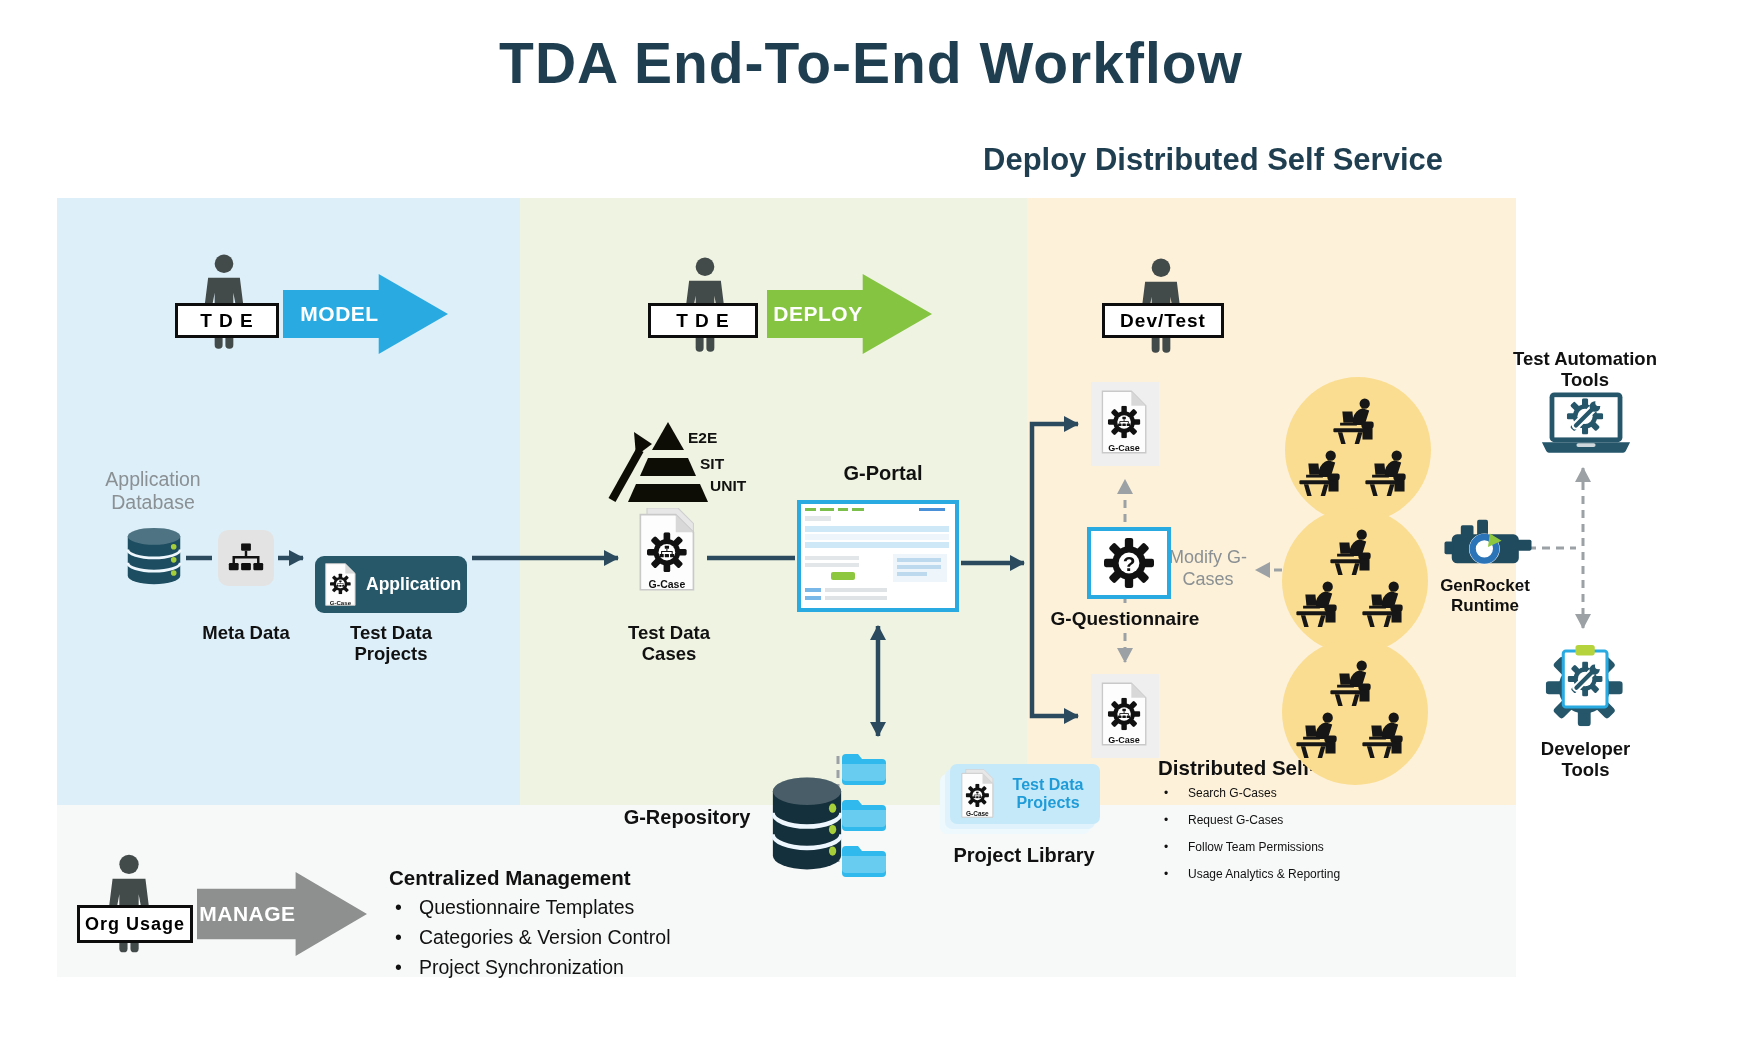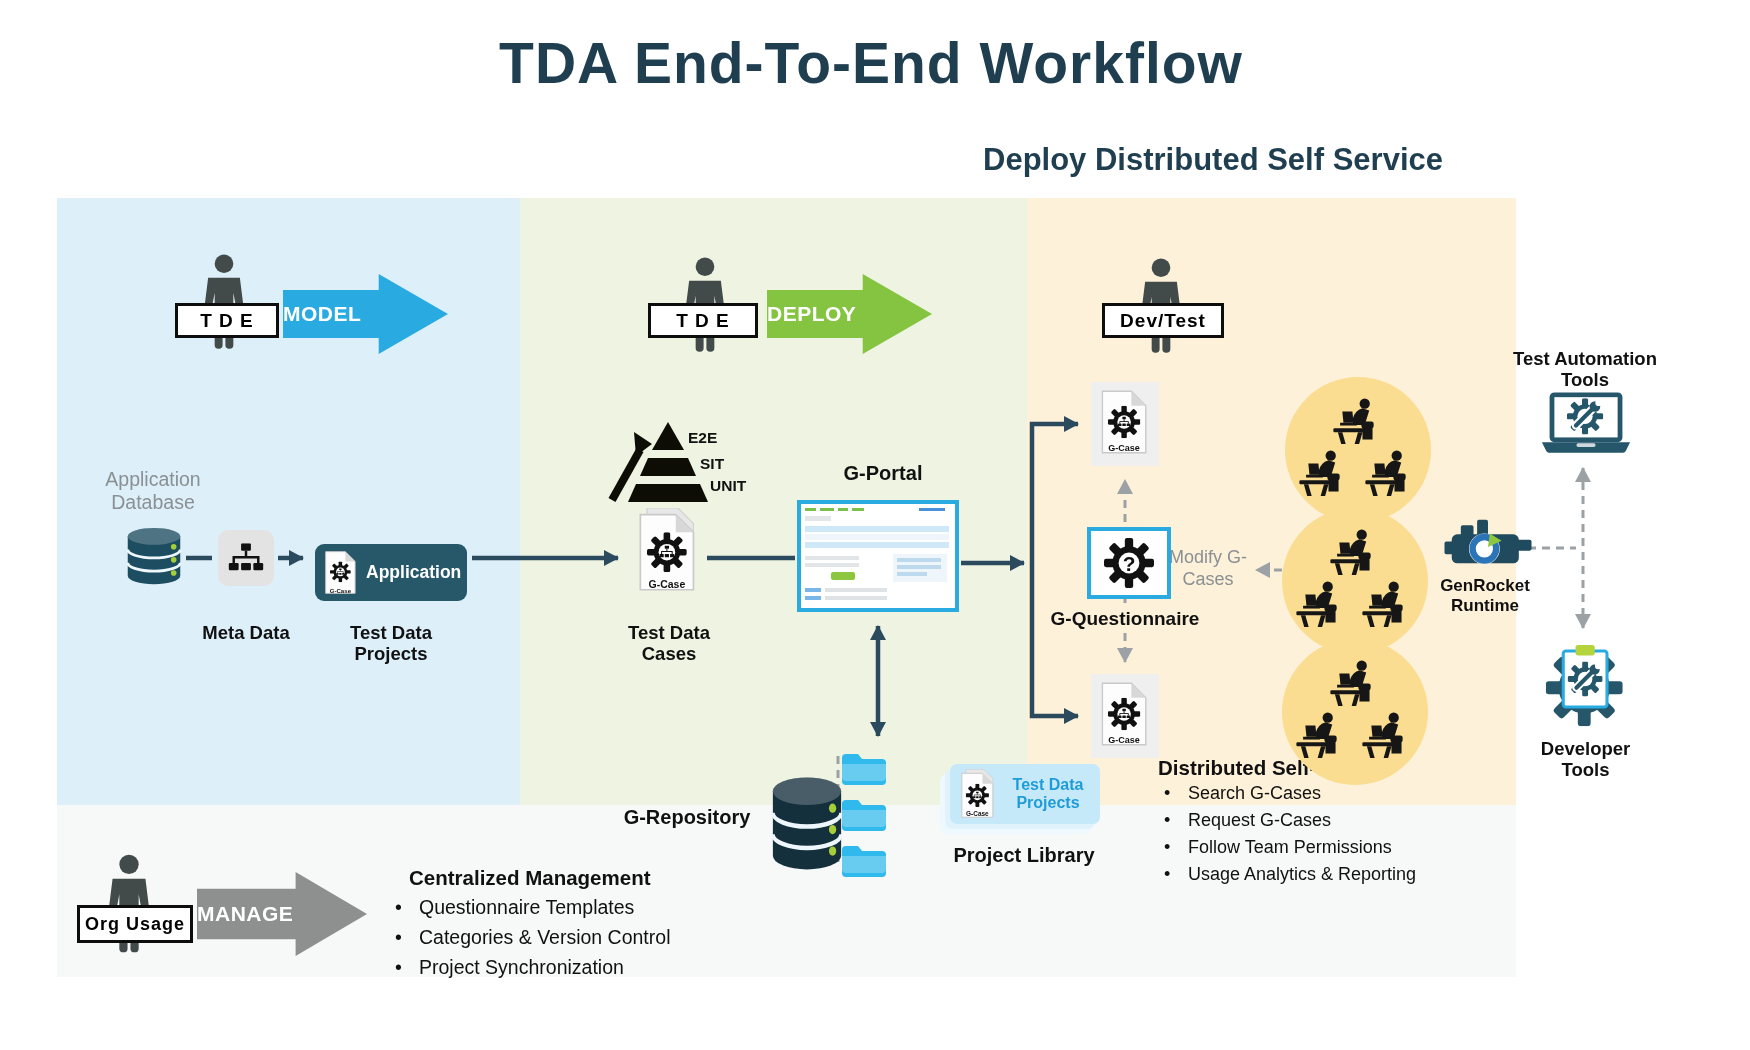--- a/index.html
+++ b/index.html
@@ -9,21 +9,21 @@
   .abs{position:absolute;}
   .panel{position:absolute;top:198px;height:607px;}
   .strip{position:absolute;background:var(--strip);}
   .title{width:100%;text-align:center;font-weight:bold;color:var(--navy);font-size:57px;letter-spacing:1px;}
   .subhead{text-align:center;font-weight:bold;color:var(--navy);font-size:31px;}
   .lbl{font-weight:bold;color:#111;text-align:center;line-height:1.16;}
   .graylbl{color:var(--gray-text);text-align:center;line-height:1.2;}
   .actor-box{background:#fff;border:3.5px solid #0d0d0d;display:flex;align-items:center;justify-content:center;
              font-weight:bold;font-size:19px;color:#000;letter-spacing:1px;z-index:5;}
   .block-arrow{clip-path:polygon(0 20%,58% 20%,58% 0,100% 50%,58% 100%,58% 80%,0 80%);z-index:4;}
-  .block-arrow span{position:absolute;left:0;top:50%;transform:translateY(-50%);width:58%;text-align:left;
+  .block-arrow span{position:absolute;left:0;top:50%;transform:translateY(-50%);width:58%;text-align:right;
              color:#fff;font-weight:bold;font-size:21px;letter-spacing:.5px;}
   .pad{background:#efefef;z-index:3;}
   .gcase-doc{z-index:4;}
   .circle{border-radius:50%;background:var(--circle);z-index:2;}
   .qbox{background:#fff;border:4px solid var(--cyan);display:flex;align-items:center;justify-content:center;z-index:4;}
   .portal{background:#fff;border:4px solid var(--cyan);z-index:4;}
   .portal i{position:absolute;display:block;}
   .meta-ico{background:#e3e3e3;border-radius:10px;display:flex;align-items:center;justify-content:center;z-index:4;}
   .app-card{background:var(--teal);border-radius:9px;display:flex;align-items:center;z-index:4;}
   .app-card .txt{color:#fff;font-weight:bold;font-size:17.5px;margin-left:6px;}
@@ -165,21 +165,21 @@
   <svg class="abs icon" style="left:124px;top:526px;color:#1d4d60" width="60" height="62" viewBox="0 0 64 64">
       <use href="#sym-db"></use>
     </svg>
 
   <div class="abs meta-ico" style="left:218px;top:530px;width:56px;height:56px;">
     <svg width="36" height="30" viewBox="0 0 44 36" style="color:#111">
         <use href="#sym-tree"></use>
       </svg>
   </div>
 
-  <div class="abs app-card" style="left:315px;top:544px;width:152px;height:57px;">
+  <div class="abs app-card" style="left:315px;top:556px;width:152px;height:57px;">
     <svg class="gcase-doc" width="38" height="47" viewBox="0 0 62 76" style="margin-left:7px;">
       <path d="M6 4 h32 l16 16 v52 h-48 z" fill="#fdfdfd" stroke="#c9c9c9" stroke-width="1.5"></path>
       <path d="M38 4 v16 h16 z" fill="#d8d8d8"></path>
       <use href="#sym-gear" x="13" y="20" width="34" height="34" style="color:#111"></use>
       <use href="#sym-tree" x="23" y="31" width="14" height="11.5" style="color:#111"></use>
       <text x="30" y="71" text-anchor="middle" font-size="10" font-weight="bold" fill="#111">G-Case</text>
     </svg>
     <span class="txt">Application</span>
   </div>
 
@@ -348,21 +348,21 @@
   <svg class="abs icon" style="left:100px;top:853px;color:var(--person)" width="58" height="102" viewBox="0 0 60 104">
       <use href="#sym-person"></use>
     </svg>
   <div class="abs actor-box" style="left:77px;top:905px;width:110px;height:32px;font-size:18px;">
       <span>Org Usage</span>
     </div>
   <div class="abs block-arrow" style="left:197px;top:872px;width:170px;height:84px;background:var(--manage)">
       <span>MANAGE</span>
     </div>
 
-  <div class="abs lbl" style="left:409px;top:866px;font-size:20.5px;text-align:right;">Centralized Management</div>
+  <div class="abs lbl" style="left:389px;top:866px;font-size:20.5px;text-align:right;">Centralized Management</div>
   <ul class="abs bullets" style="left:389px;top:892px;width:300px;font-size:19.5px;line-height:30px;">
     <li>Questionnaire Templates</li>
     <li>Categories &amp; Version Control</li>
     <li>Project Synchronization</li>
   </ul>
 
   <div class="abs lbl" style="left:612px;top:806px;width:150px;font-size:20px;">G-Repository</div>
   <svg class="abs icon" style="left:768px;top:776px;color:var(--repo-db)" width="78" height="98" viewBox="0 0 64 64" preserveAspectRatio="none">
       <use href="#sym-db"></use>
     </svg>
@@ -383,20 +383,20 @@
       <path d="M38 6 v16 h16 z" fill="#d8d8d8"></path>
       <use href="#sym-gear" x="12" y="22" width="36" height="36" style="color:#111"></use>
       <use href="#sym-tree" x="23" y="34" width="14" height="11.5" style="color:#111"></use>
       <text x="30" y="72" text-anchor="middle" font-size="10" font-weight="bold" fill="#111">G-Case</text>
     </svg>
     <span class="txt">Test Data Projects</span>
   </div>
   <div class="abs lbl" style="left:948px;top:844px;width:152px;font-size:20px;">Project Library</div>
 
   <div class="abs lbl" style="left:1158px;top:756px;font-size:20.5px;text-align:left;">Distributed Self-Service</div>
-  <ul class="abs bullets" style="left:1158px;top:780px;width:320px;font-size:18px;line-height:27px;">
+  <ul class="abs bullets" style="left:1158px;top:780px;width:320px;font-size:12px;line-height:27px;">
     <li>Search G-Cases</li>
     <li>Request G-Cases</li>
     <li>Follow Team Permissions</li>
     <li>Usage Analytics &amp; Reporting</li>
   </ul>
 
 </div>
 
 </body></html>

